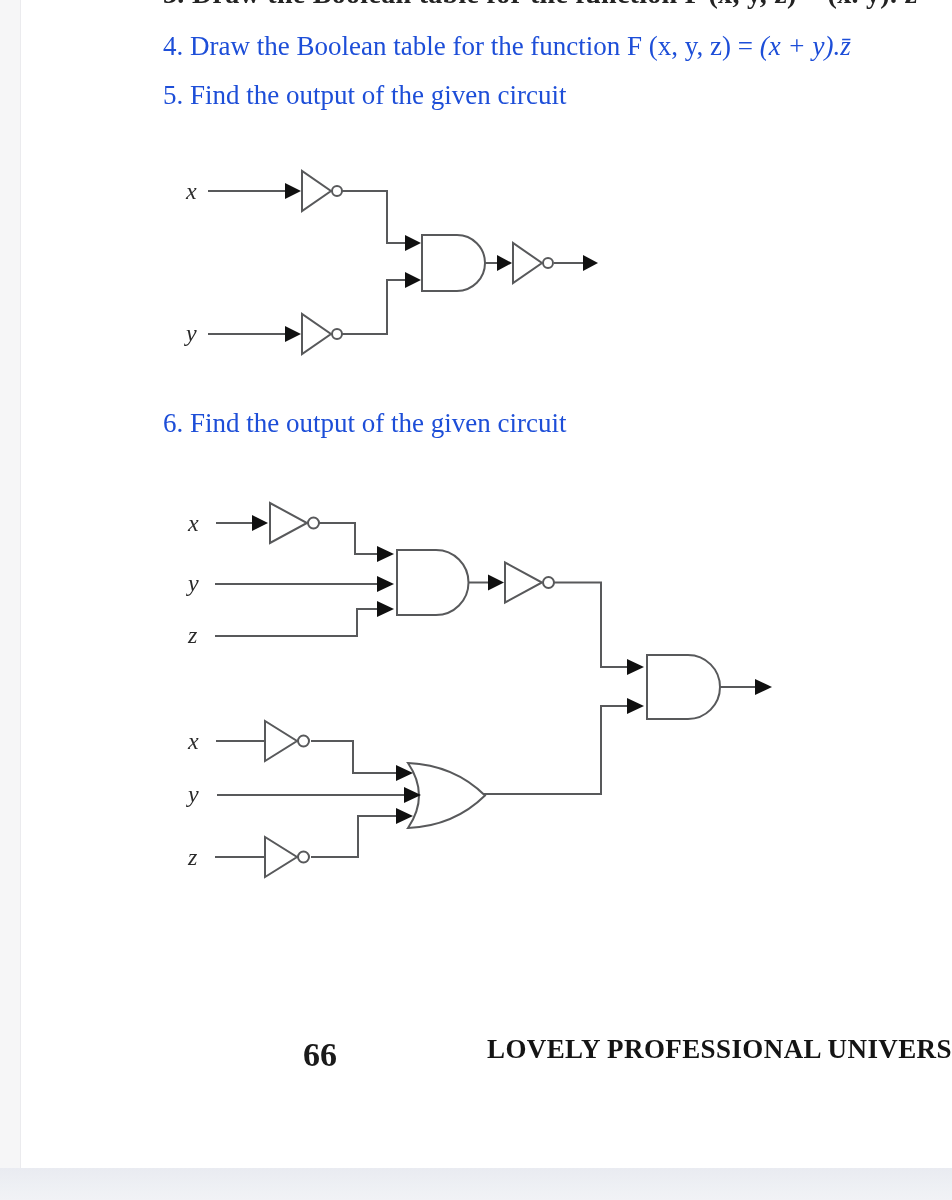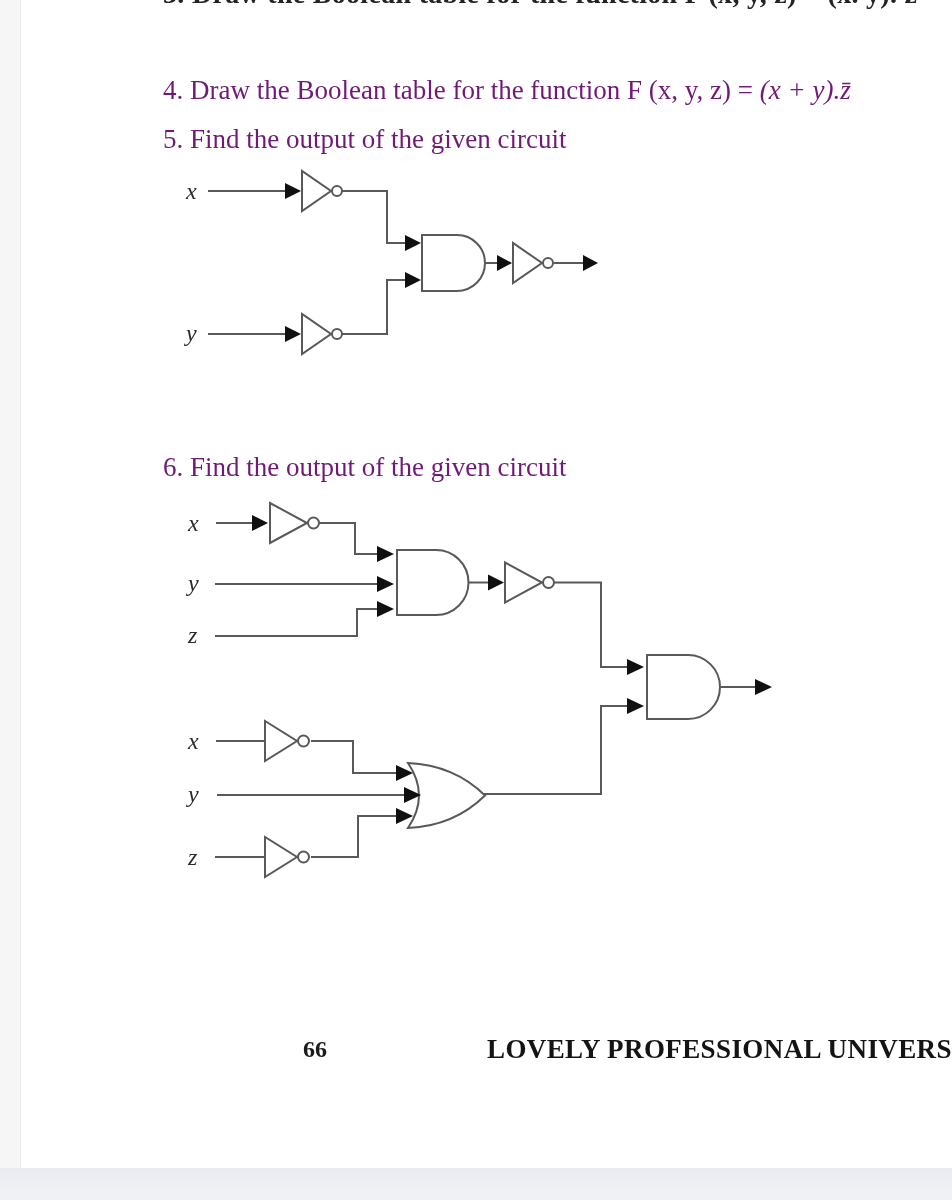--- a/index.html
+++ b/index.html
@@ -16,26 +16,26 @@
     background:linear-gradient(180deg,#e9ebf1 0%,#eef0f4 60%,#f1f2f6 100%);
   }
   .clipped-top{
     position:absolute;left:163px;top:0;width:789px;height:13px;overflow:hidden;
   }
   .clipped-top .inner{
     display:block;margin-top:-22px;font-size:28px;font-weight:bold;
     color:#232323;white-space:nowrap;letter-spacing:0.3px;
   }
   .question{
-    position:absolute;left:163px;font-size:27px;color:#701a75;white-space:nowrap;margin-top:44px;
+    position:absolute;left:163px;font-size:27px;color:#1d4ed8;white-space:nowrap;
   }
   .q-formula{font-style:italic;}
   .circuit-svg{position:absolute;}
   .footer-page-number{
-    position:absolute;left:303px;top:1036px;font-size:24px;font-weight:bold;color:#1a1a1a;
+    position:absolute;left:303px;top:1036px;font-size:34px;font-weight:bold;color:#1a1a1a;
   }
   .footer-institution{
     position:absolute;left:487px;top:1034px;font-size:27px;font-weight:bold;
     color:#141414;white-space:nowrap;letter-spacing:0.4px;
   }
   svg text.sig{font-family:"Liberation Serif", serif;font-style:italic;font-size:24px;fill:#2a2a2a;}
   svg .wire{stroke:#58595b;stroke-width:2;fill:none;}
   svg .gate{stroke:#58595b;stroke-width:2;fill:#ffffff;}
   svg .bubble{stroke:#58595b;stroke-width:2;fill:#ffffff;}
   svg .arrow{fill:#101010;stroke:none;}

